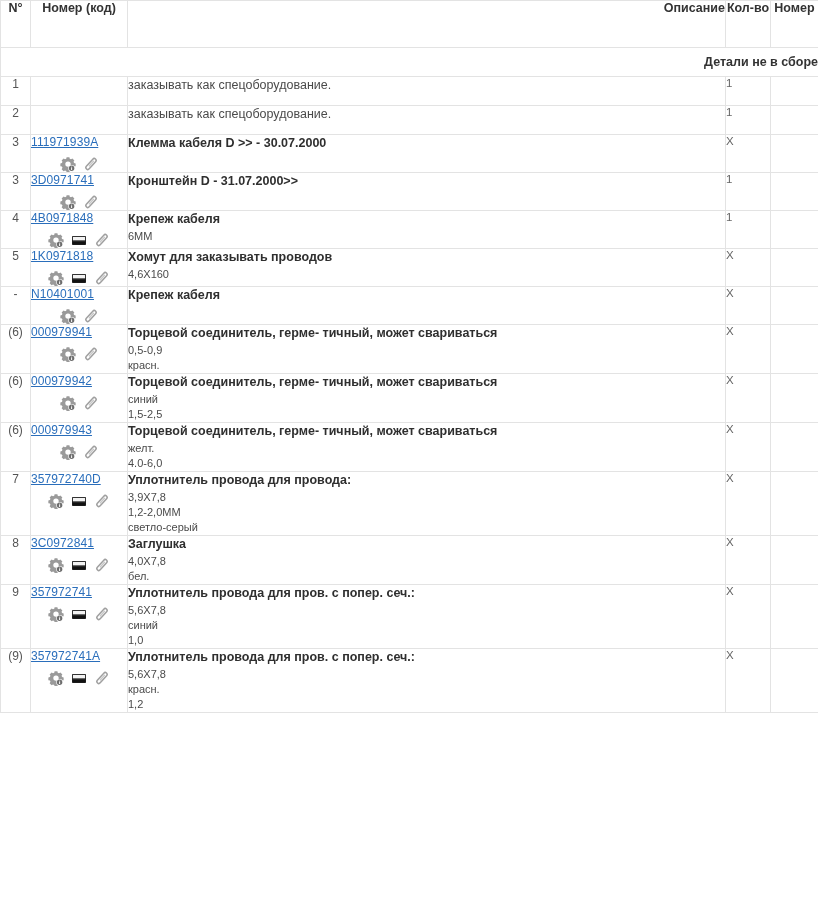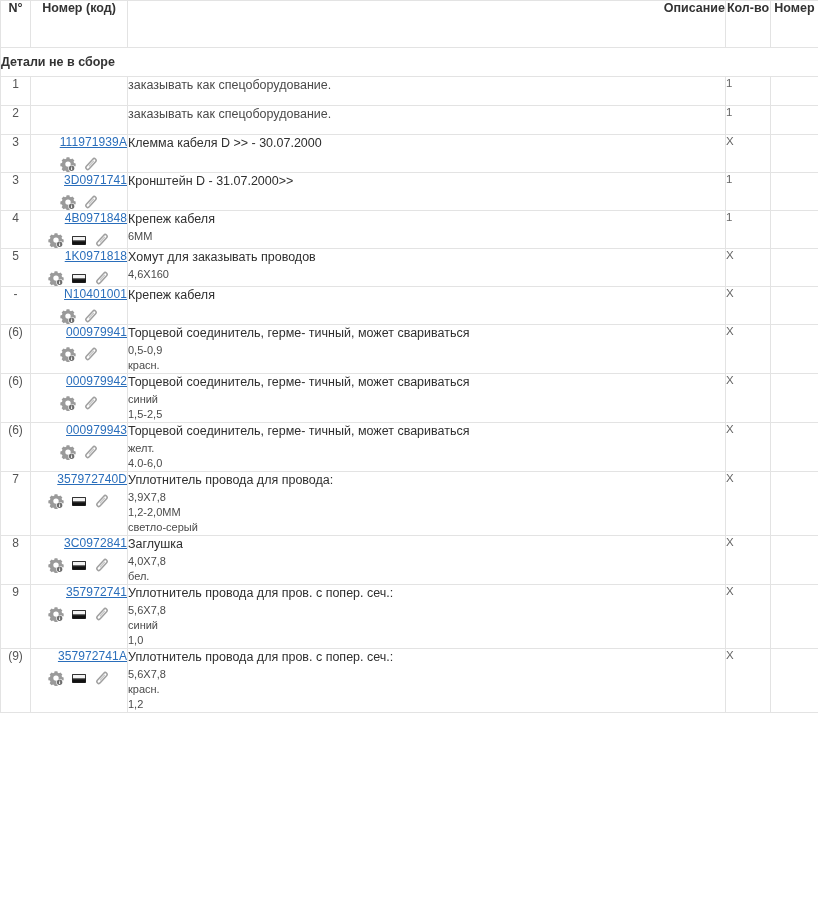--- a/index.html
+++ b/index.html
@@ -47,37 +47,37 @@
     vertical-align: middle;
     padding: 4px 3px;
     background: #ffffff;
     line-height: 14px;
   }
   th.h-desc { text-align: right; }
 
   
   tr.section-row td {
     height: 28px;
-    text-align: left;
+    text-align: right;
     vertical-align: middle;
     font-size: 12.5px;
     font-weight: bold;
     color: #333333;
     background: #ffffff;
   }
 
   
   td.num-cell {
     text-align: center;
     font-size: 12px;
     color: #555555;
     padding-top: 9px;
   }
   td.code-cell {
-    text-align: right;
+    text-align: left;
     padding-top: 8px;
     padding-bottom: 6px;
   }
   td.desc-cell {
     padding: 7px 0 7px 8px;
   }
   td.qty-cell {
     text-align: left;
     font-size: 11.5px;
     color: #666666;
@@ -106,21 +106,21 @@
     display: inline-flex;
     width: 16px;
     height: 16px;
     line-height: 0;
   }
   .icn svg { display: block; }
 
   
   .desc-title {
     font-size: 12.5px;
-    font-weight: normal;
+    font-weight: bold;
     color: #2f2f2f;
     line-height: 16px;
     margin: 0 0 2px 0;
   }
   .desc-sub {
     font-size: 11px;
     font-weight: normal;
     color: #4a4a4a;
     line-height: 15px;
     margin: 0;

